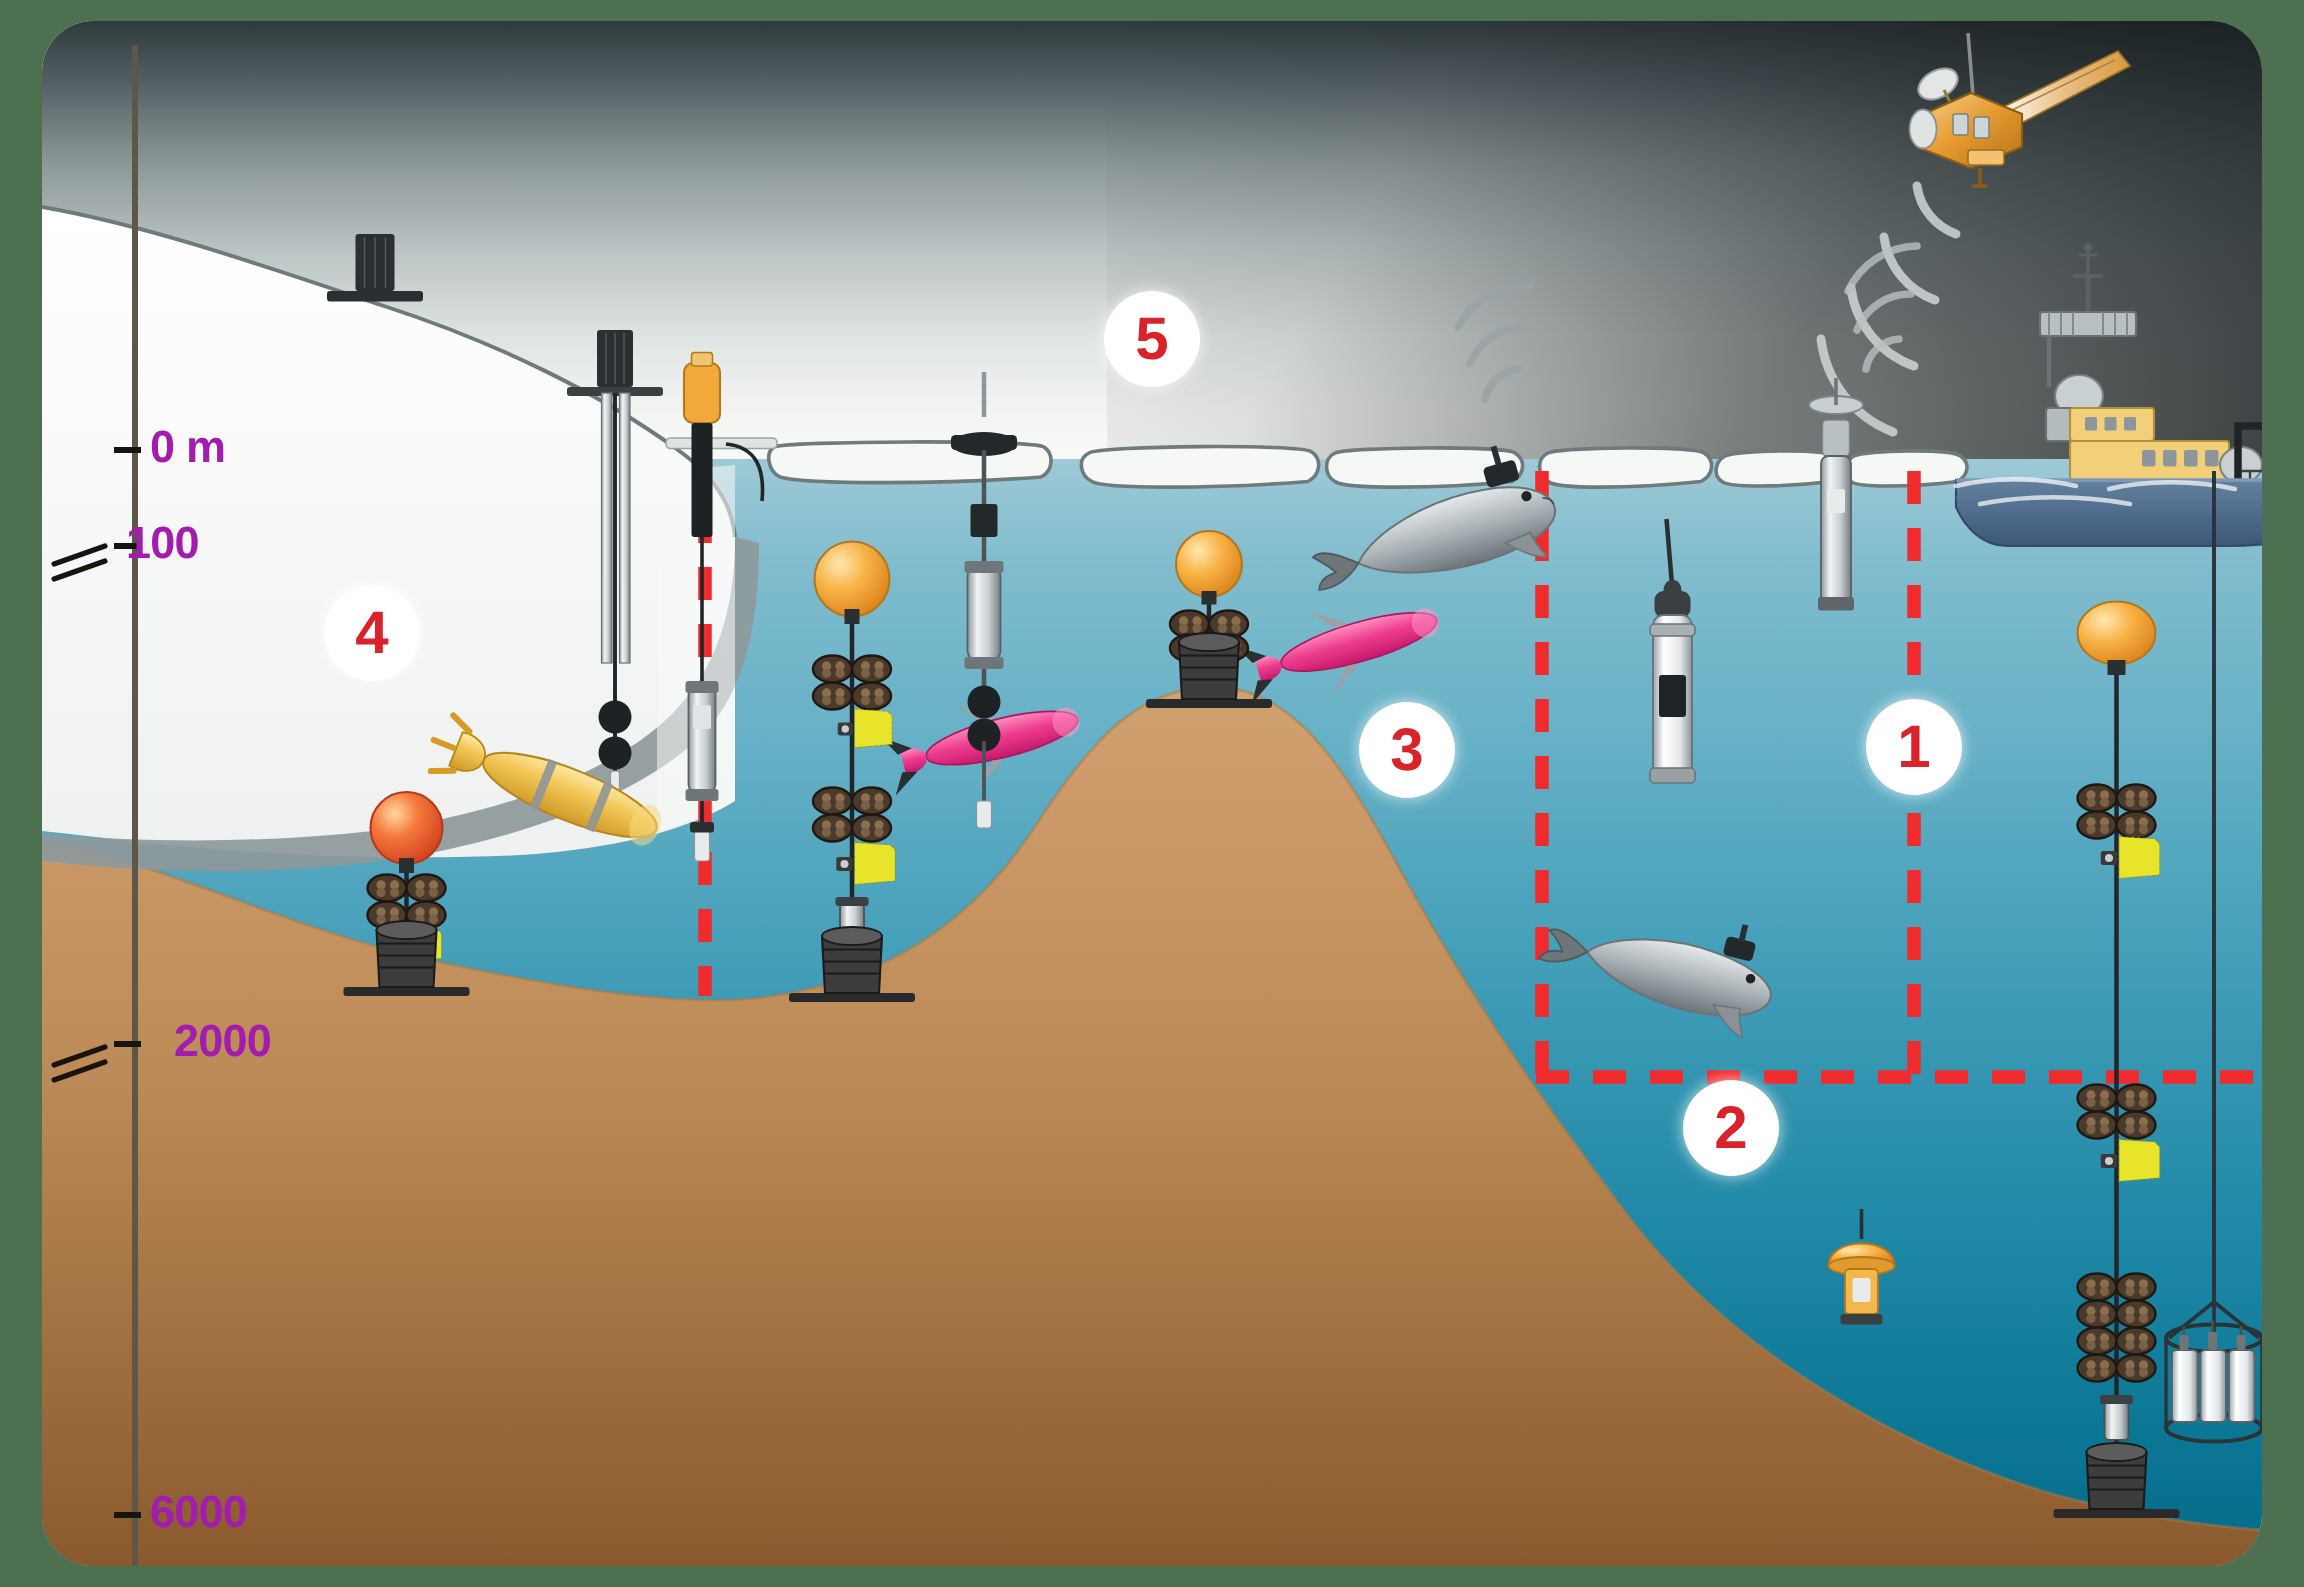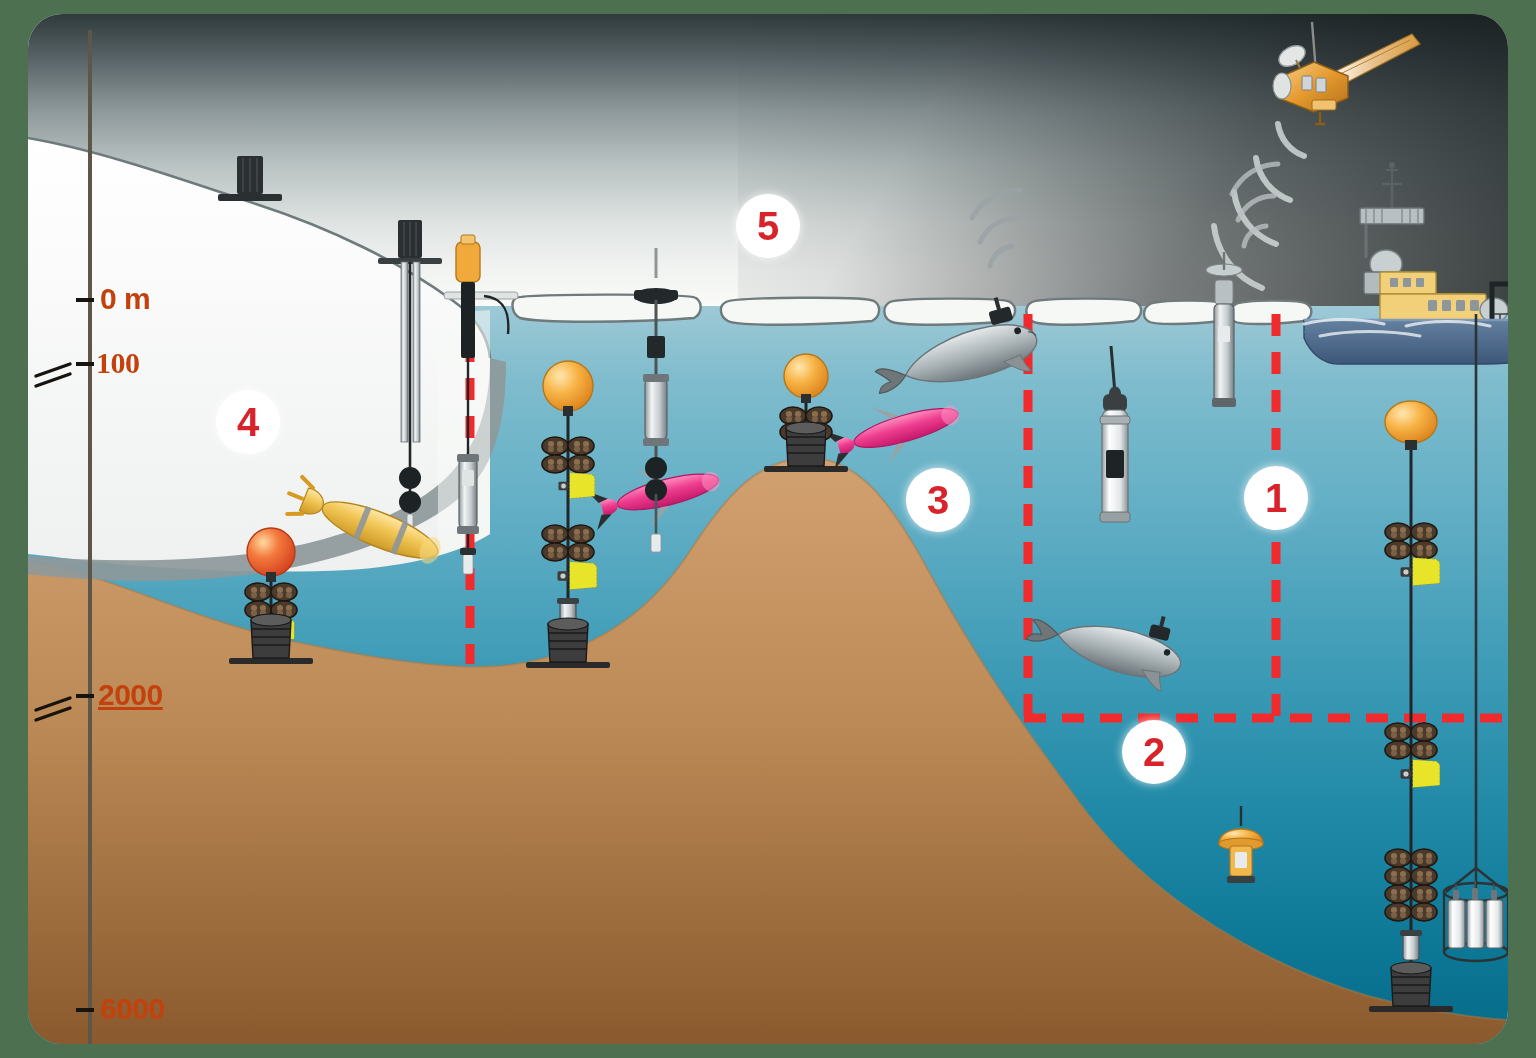--- a/index.html
+++ b/index.html
@@ -11,21 +11,21 @@
        background:linear-gradient(180deg,#2f3a3c 0%,#566165 14%,#8d989a 32%,#b9c2c2 50%,#dfe4e2 70%,#f2f4f2 86%,#fbfcfa 100%);}
   .skyR{position:absolute;right:0;top:0;width:52%;height:300px;
        background:linear-gradient(120deg,rgba(20,26,28,0) 0%,rgba(20,26,28,.10) 26%,rgba(18,24,26,.55) 62%,rgba(14,20,22,.80) 100%);}
   .ocean{position:absolute;left:0;top:292px;width:100%;height:738px;
        background:linear-gradient(180deg,#9ec9d6 0%,#7fbccd 10%,#65b0c6 26%,#3f9cb7 48%,#1e88a6 70%,#0c7795 88%,#056a88 100%);}
   svg{display:block;}
   .marker{position:absolute;width:64px;height:64px;border-radius:50%;background:#fff;
      display:flex;align-items:center;justify-content:center;
      font:bold 40px "Liberation Sans",sans-serif;color:#d8232a;
      box-shadow:0 0 10px rgba(255,255,255,.75);z-index:40;}
-  .axlabel{position:absolute;font:bold 30px "Liberation Sans",sans-serif;color:#c2410c;letter-spacing:-.5px;z-index:35;text-align:right;}
+  .axlabel{position:absolute;font:bold 30px "Liberation Sans",sans-serif;color:#a21caf;letter-spacing:-.5px;z-index:35;text-align:right;}
   .axis-line{position:absolute;left:60px;top:16px;width:4px;height:1014px;background:#5e5649;z-index:30;}
   .tick{position:absolute;width:18px;height:4px;background:#17130f;z-index:34;}
 </style>
 </head>
 <body>
 
 <div id="stage">
   <div id="panel">
 
     <div class="sky"></div>
@@ -537,23 +537,23 @@
           <path d="M8,372 L42,360"></path>
         <path d="M8,696 L42,684"></path>
           <path d="M8,706 L42,694"></path>
       </g>
     </svg>
 
     <div class="axis-line"></div>
     <div class="tick" style="left:48px;top:284px;"></div>
     <div class="axlabel" style="left:72px;top:268px;">0 m</div>
     <div class="tick" style="left:48px;top:348px;"></div>
-    <div class="axlabel" style="left:68px;top:332px;font-family:Liberation Serif, serif;">100</div>
+    <div class="axlabel" style="left:56px;top:332px;">100</div>
     <div class="tick" style="left:48px;top:680px;"></div>
-    <div class="axlabel" style="left:70px;top:664px;text-decoration:underline;">2000</div>
+    <div class="axlabel" style="left:88px;top:664px;">2000</div>
     <div class="tick" style="left:48px;top:994px;"></div>
     <div class="axlabel" style="left:72px;top:978px;">6000</div>
 
     <div class="marker" style="left:1216px;top:452px;">1</div>
     <div class="marker" style="left:1094px;top:706px;">2</div>
     <div class="marker" style="left:878px;top:454px;">3</div>
     <div class="marker" style="left:188px;top:376px;">4</div>
     <div class="marker" style="left:708px;top:180px;">5</div>
 
   </div>

